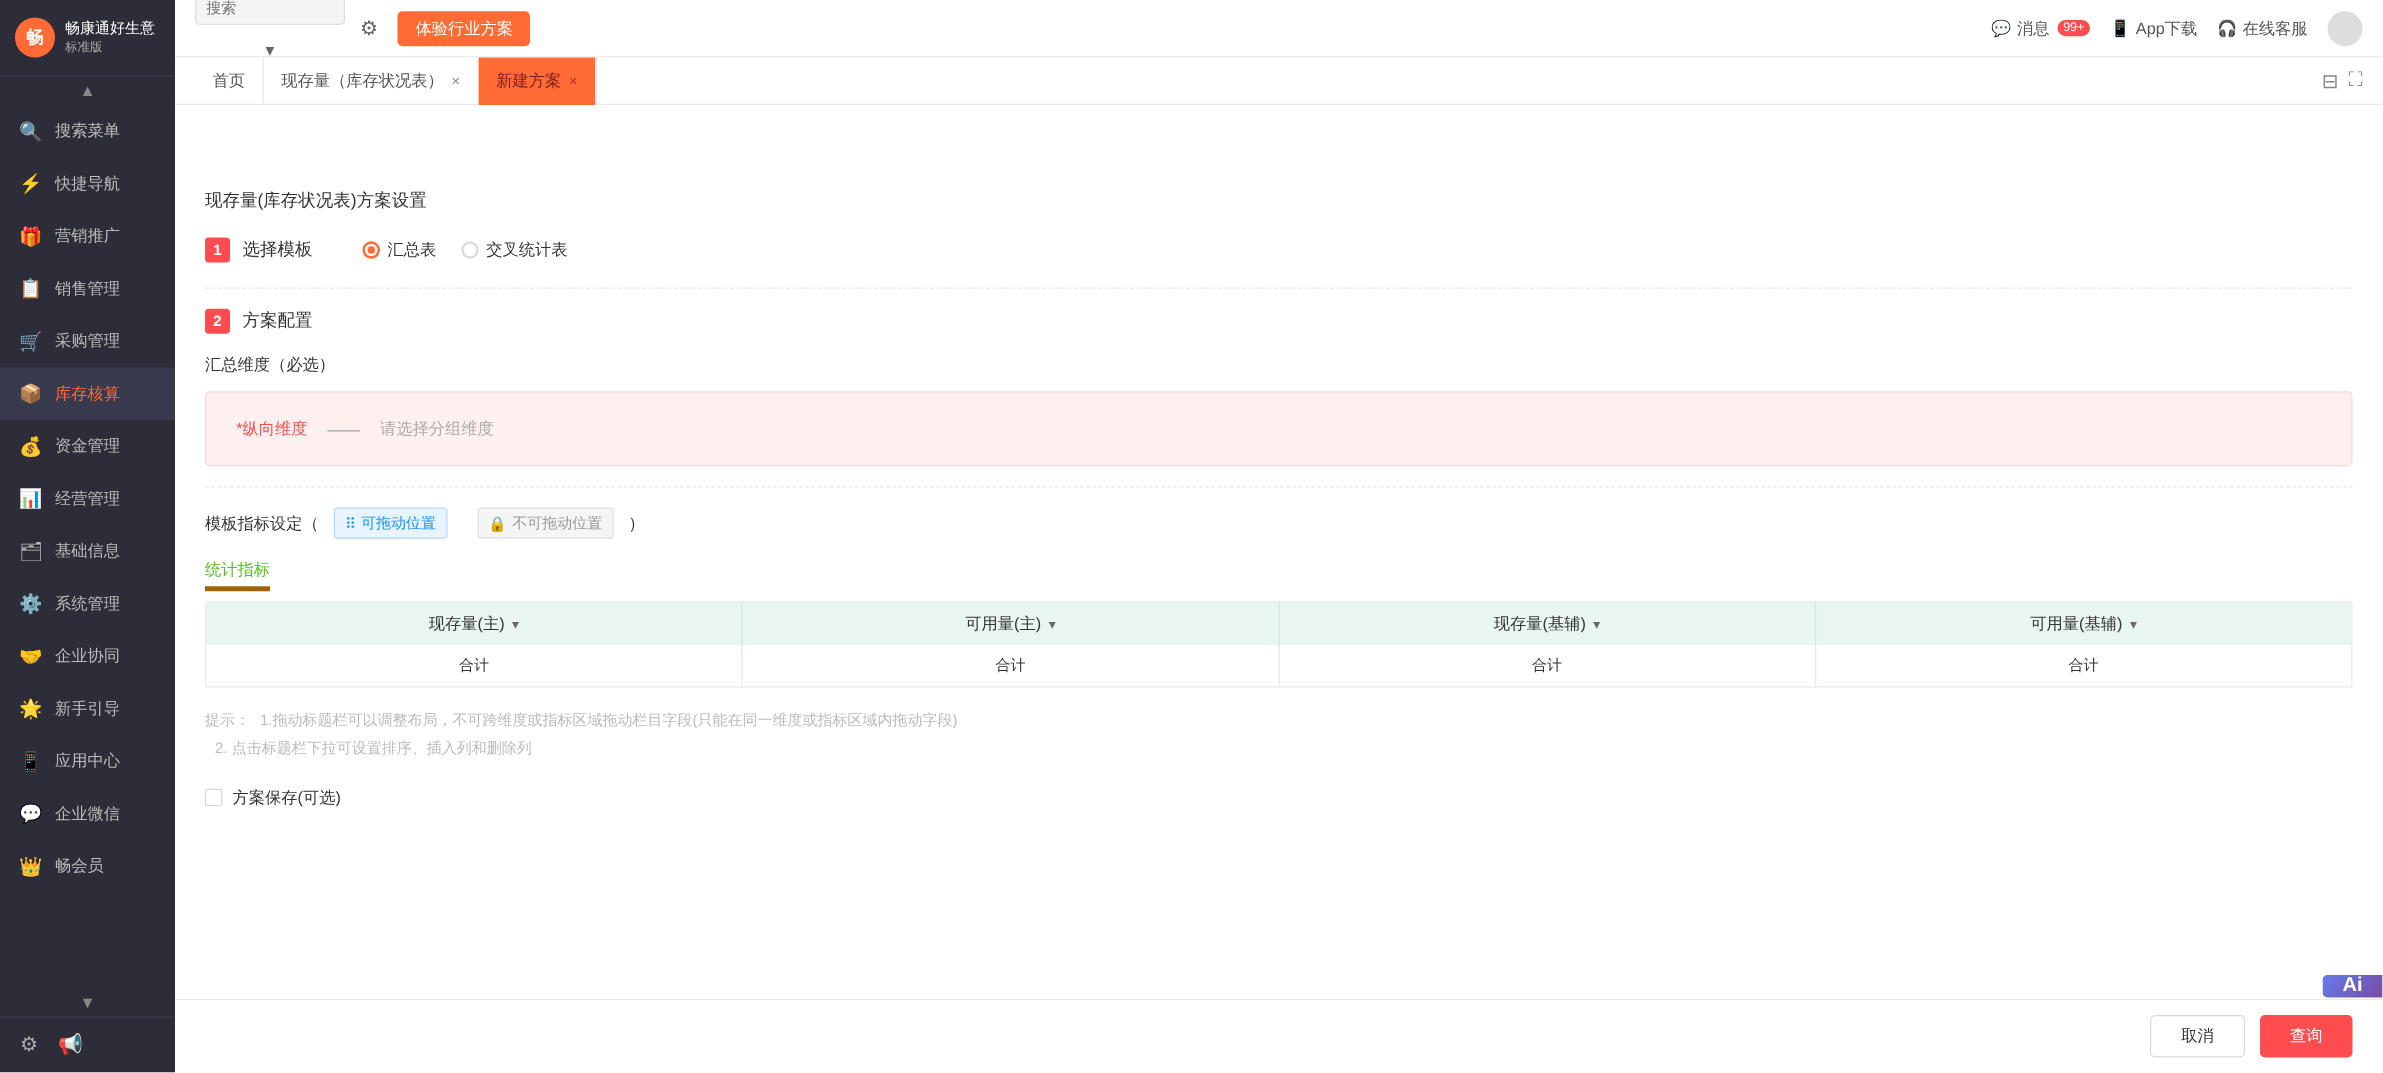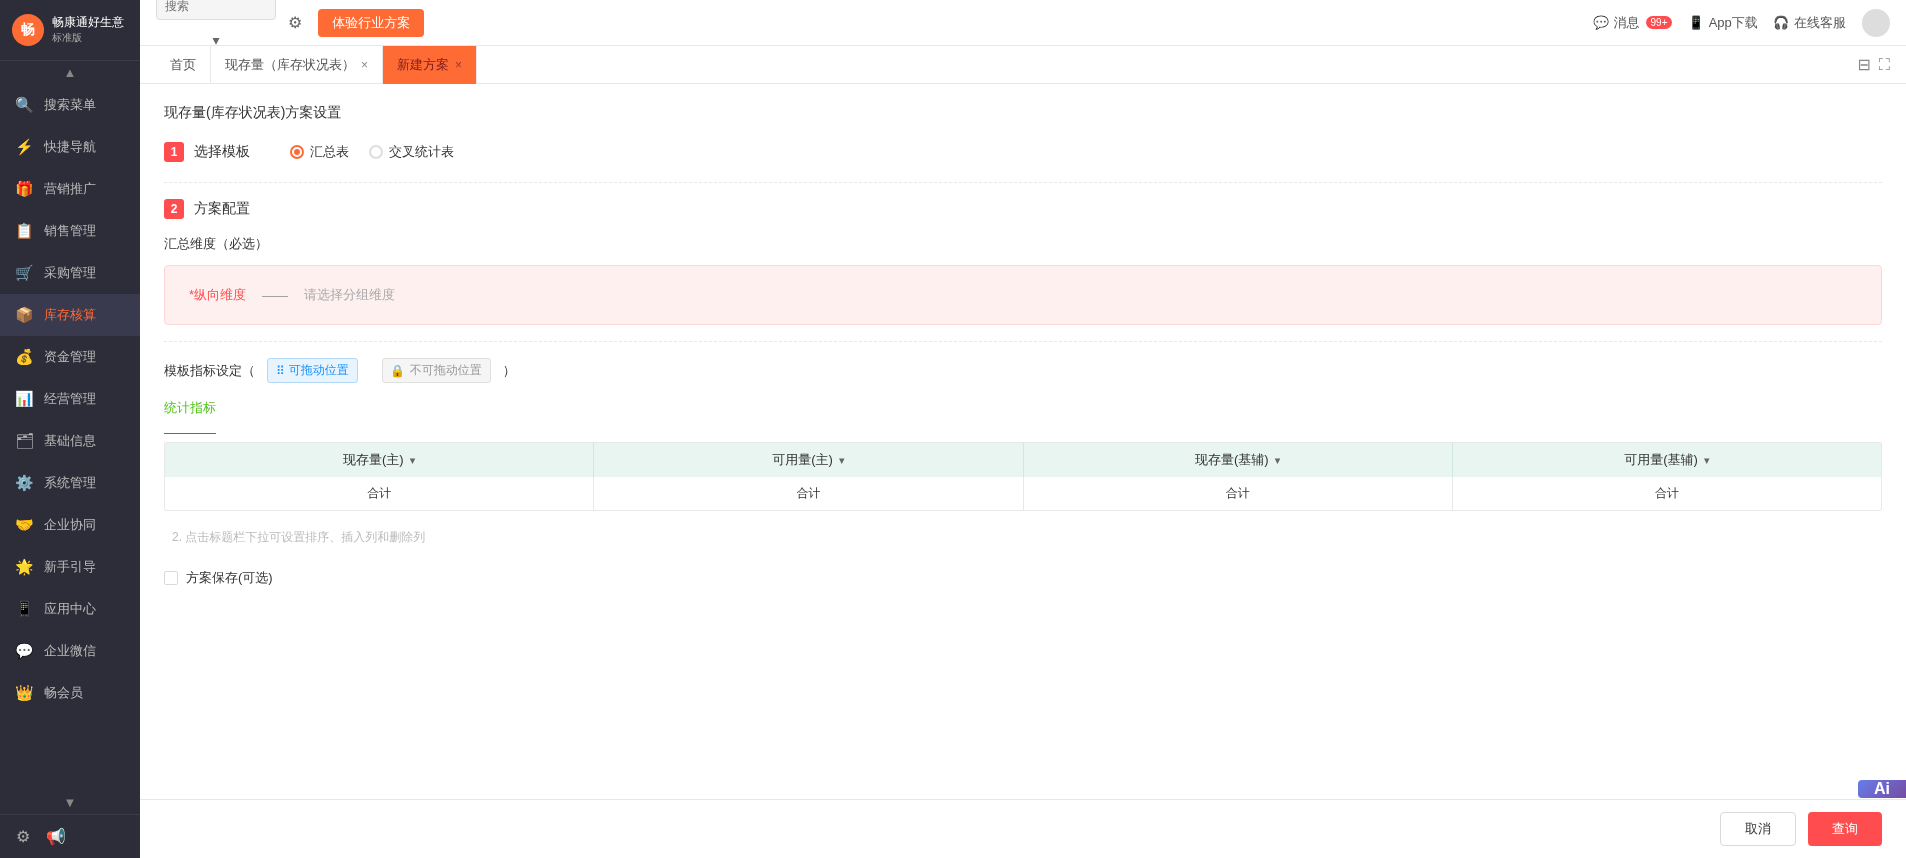--- a/index.html
+++ b/index.html
@@ -242,20 +242,21 @@
       margin: 0;
       padding: 20px 24px;
       min-height: 100%;
     }
 
     .page-title {
       font-size: 14px;
       color: #333;
       margin-bottom: 20px;
       font-weight: 500;
+      margin-top: 48px;
     }
 
     
     .section {
       margin-bottom: 20px;
     }
     .section-header {
       display: flex;
       align-items: center;
       gap: 10px;
@@ -380,22 +381,22 @@
     }
 
     
     .stats-section {
       margin-bottom: 16px;
     }
     .stats-title {
       font-size: 13px;
       color: #52c41a;
       margin-bottom: 8px;
-      border-bottom: 1px solid #a16207;
-      padding-bottom: 16px;
+      border-bottom: 4px solid #a16207;
+      padding-bottom: 4px;
       display: inline-block;
     }
     .stats-table {
       border: 1px solid #e8e8e8;
       border-radius: 2px;
       overflow: hidden;
       width: auto;
       min-width: 600px;
     }
     .stats-table-header {
@@ -714,20 +715,24 @@
             <div class="stats-col-body">合计</div>
                 <div class="stats-col-body">合计</div>
                 <div class="stats-col-body">合计</div>
                 <div class="stats-col-body">合计</div>
               </div>
           </div>
         </div>
 
         <div class="tips-section">
           <div class="tip-row">
+            <span class="tip-num">提示：</span>
+            <span>1.拖动标题栏可以调整布局，不可跨维度或指标区域拖动栏目字段(只能在同一维度或指标区域内拖动字段)</span>
+          </div>
+          <div class="tip-row">
             <span class="tip-num"> </span>
             <span>2. 点击标题栏下拉可设置排序、插入列和删除列</span>
           </div>
         </div>
 
       </div>
 
       <div class="save-option">
         <div class="checkbox"></div>
         <span>方案保存(可选)</span>

